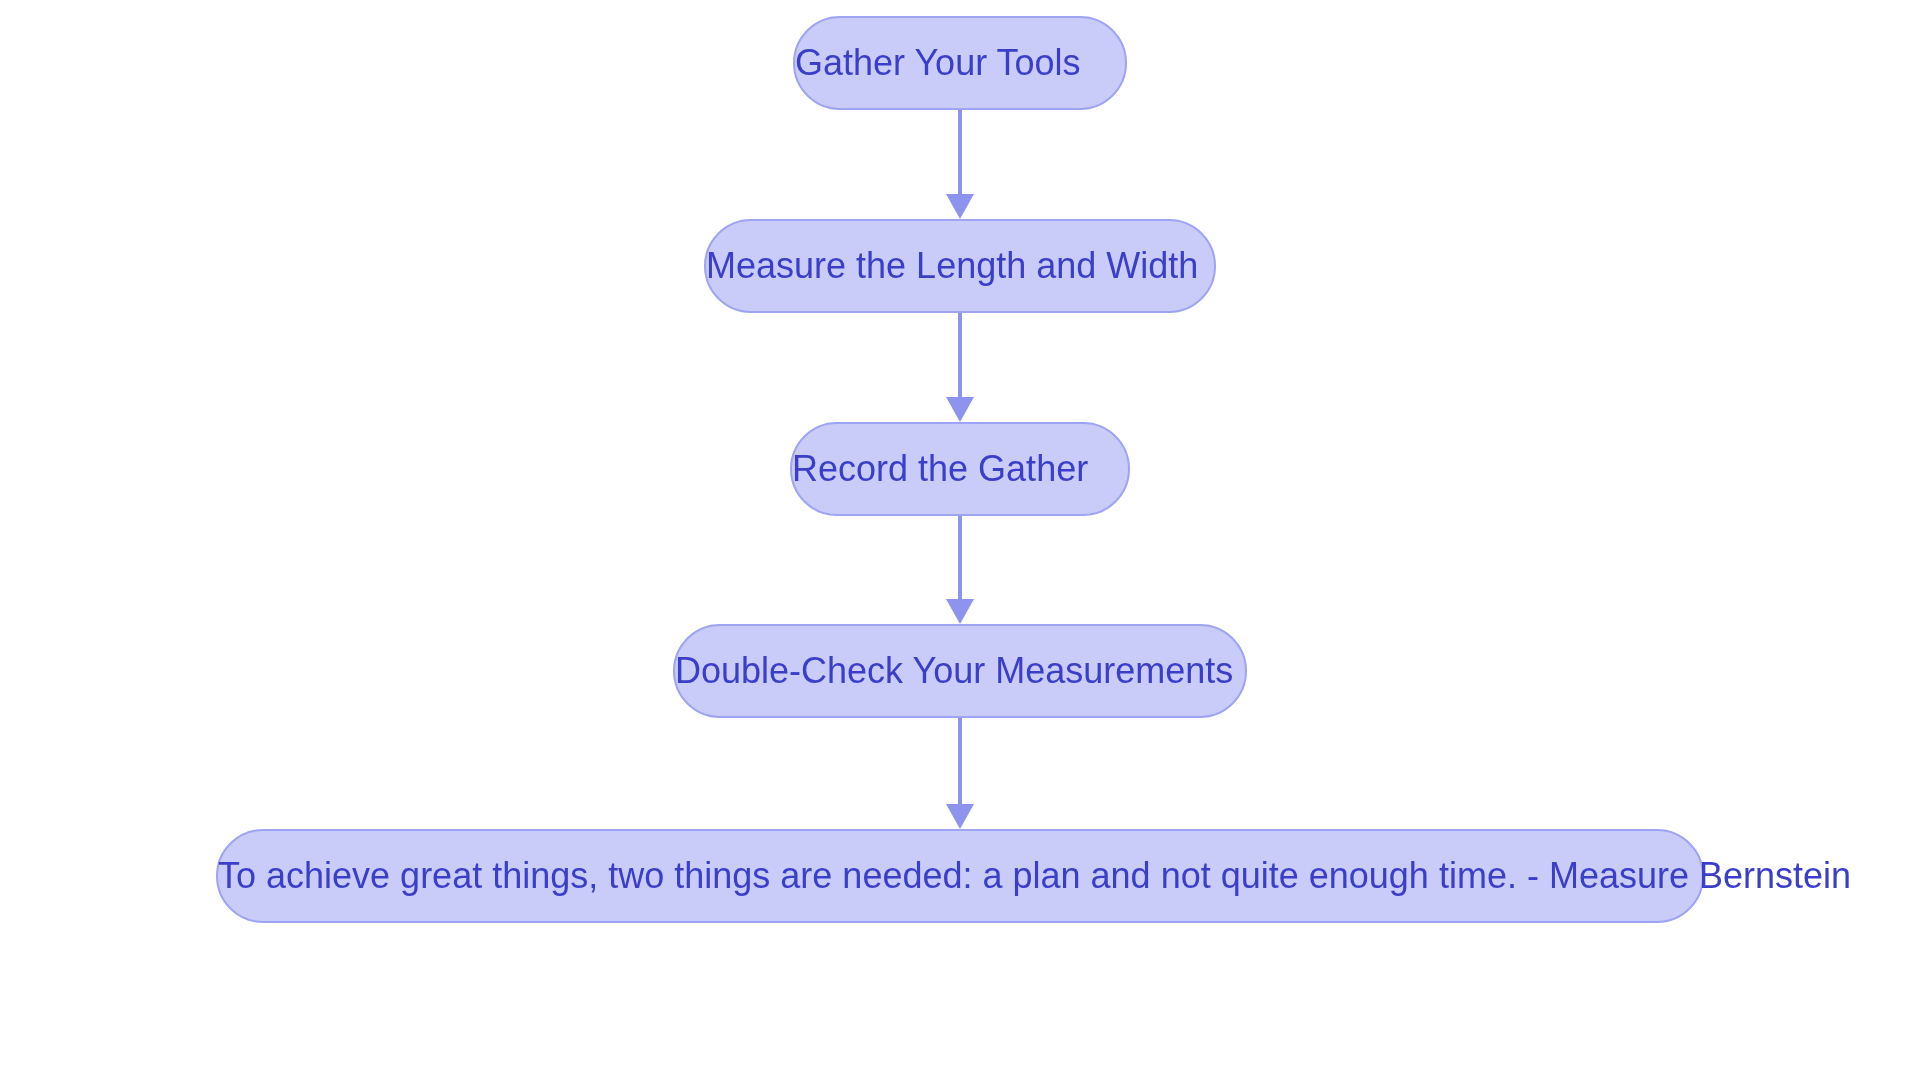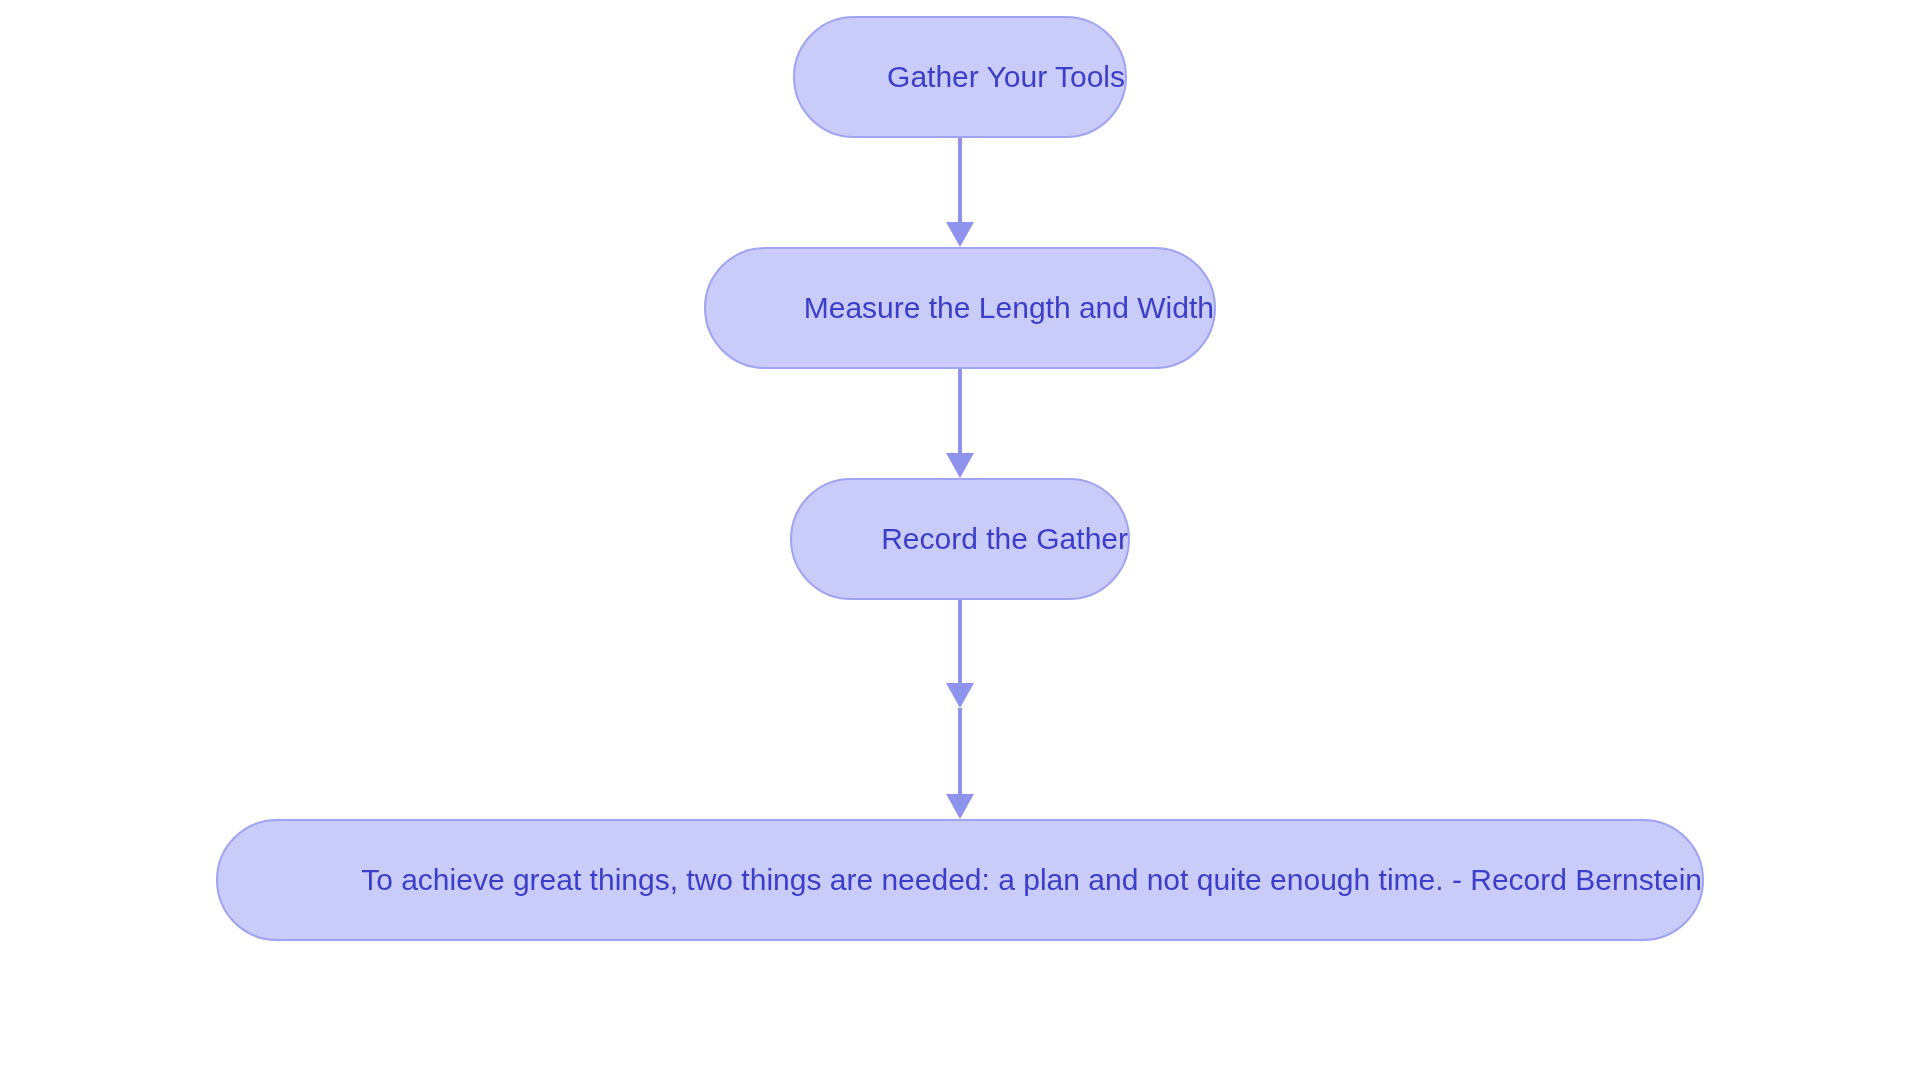--- a/index.html
+++ b/index.html
@@ -17,29 +17,29 @@
     height: 1083px;
     background: var(--bg);
     overflow: hidden;
     font-family: "Liberation Sans", "DejaVu Sans", sans-serif;
     display: flex;
     flex-direction: column;
     align-items: center;
     padding-top: 16px;
   }
   .node {
-    height: 122px;
+    height: 94px;
     border-radius: 61px;
     background: var(--node-fill);
     border: 2px solid var(--node-border);
     color: var(--node-text);
-    font-size: 30px;
+    font-size: 36px;
     display: flex;
     align-items: center;
-    justify-content: flex-end;
+    justify-content: flex-start;
     white-space: nowrap;
     flex: 0 0 auto;
   }
   .node.n1 { width: 334px; }
   .node.n2 { width: 512px; }
   .node.n3 { width: 340px; }
   .node.n4 { width: 574px; }
   .node.n5 { width: 1488px; }
   .edge {
     display: flex;
@@ -90,23 +90,26 @@
 
   <div class="node n3">
     <span>Record the Gather</span>
   </div>
 
   <div class="edge e3">
     <div class="shaft"></div>
     <div class="head"></div>
   </div>
 
+  <div class="node n4">
+    <span>Double-Check Your Measurements</span>
+  </div>
 
   <div class="edge e4">
     <div class="shaft"></div>
     <div class="head"></div>
   </div>
 
   <div class="node n5">
-    <span>To achieve great things, two things are needed: a plan and not quite enough time.  - Record Bernstein</span>
+    <span>To achieve great things, two things are needed: a plan and not quite enough time.  - Measure Bernstein</span>
   </div>
 
 </div>
 
 </body></html>

